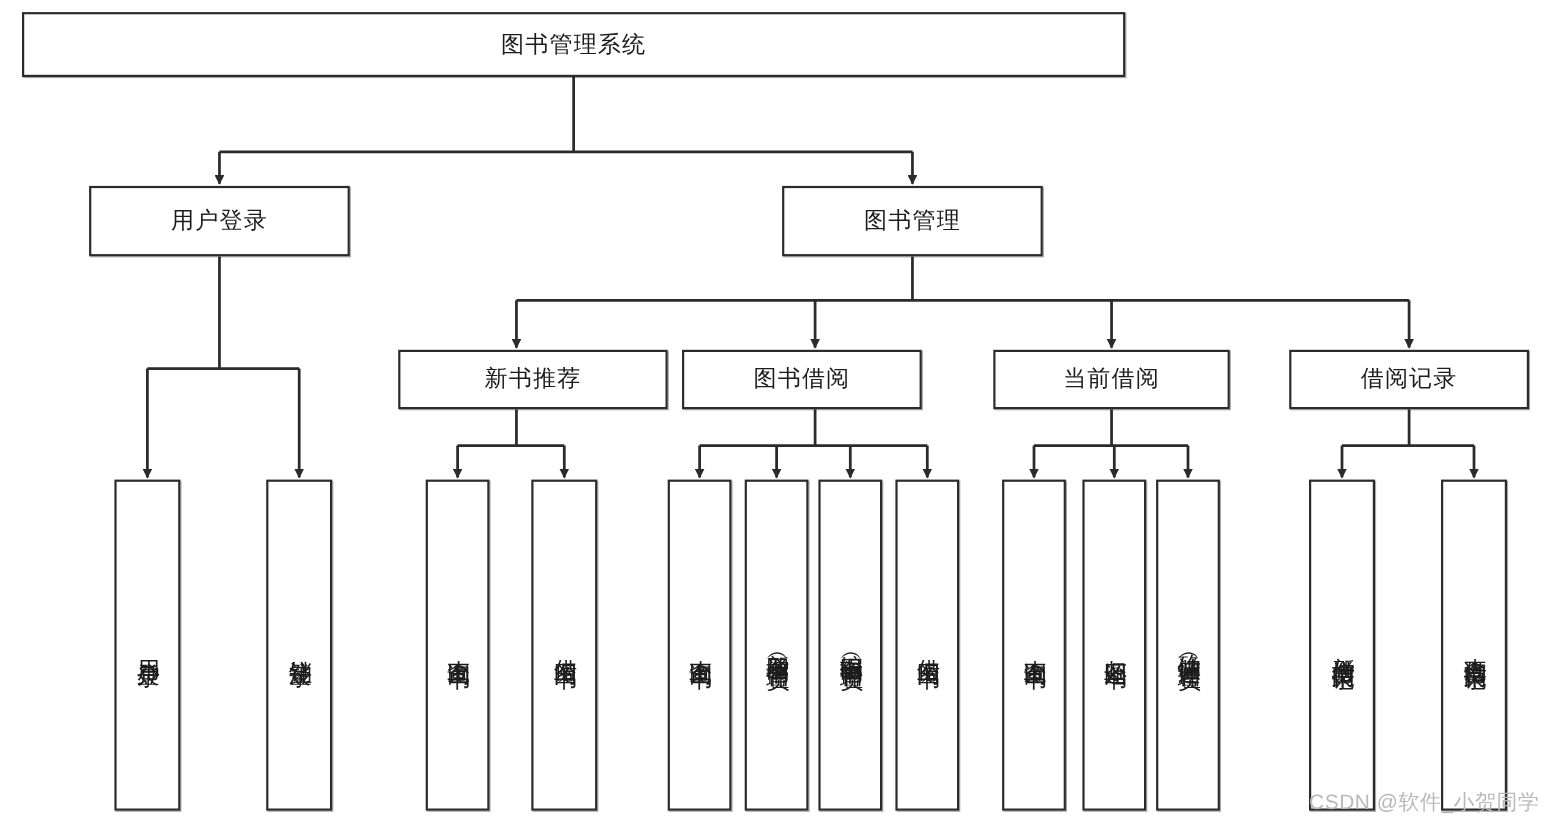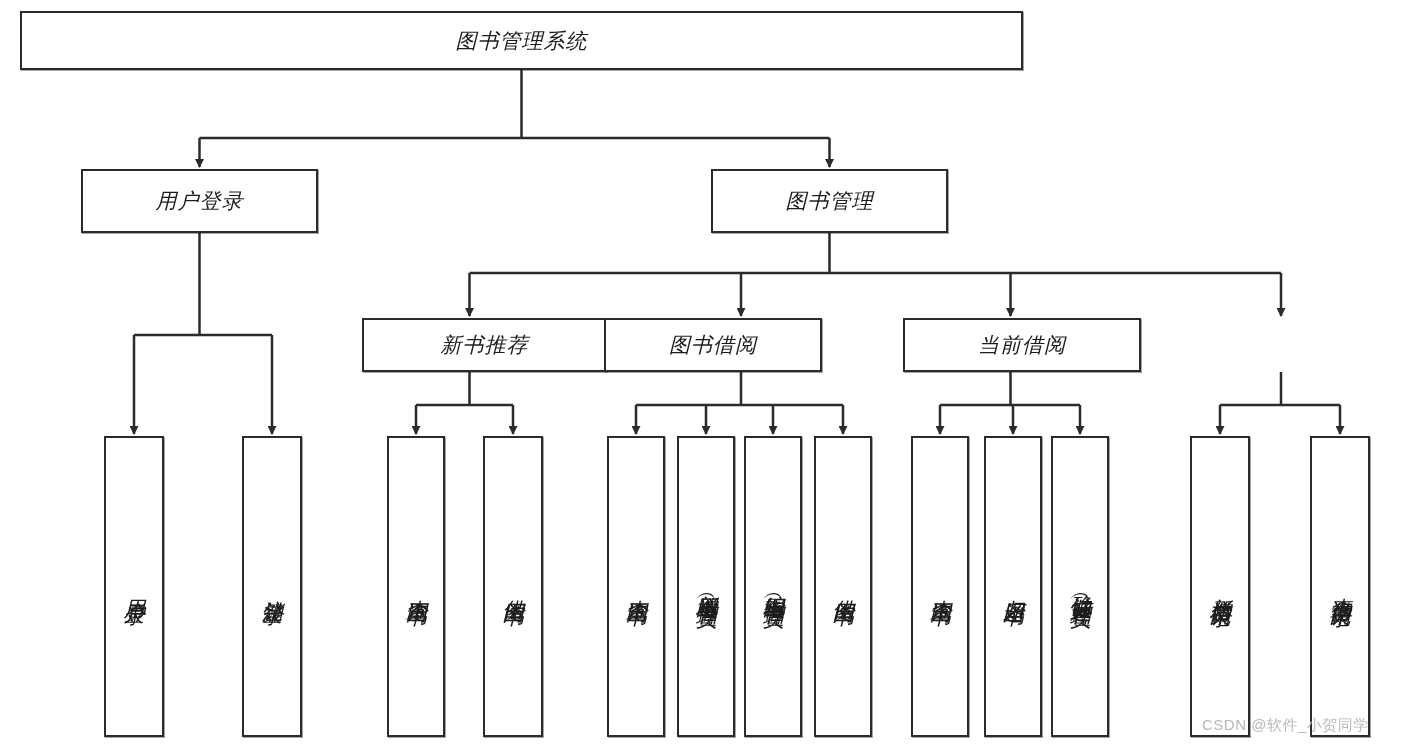--- a/index.html
+++ b/index.html
@@ -51,30 +51,28 @@
     white-space: nowrap;
     padding: 6px 0;
   }
   .node.vertical .node-label {
     writing-mode: vertical-rl;
     text-orientation: upright;
     display: block;
   }
   .node-label {
     display: block;
-    font-style: italic;
   }
   #watermark {
     position: absolute;
     color: #b9b9b9;
-    font-size: 15px;
+    font-size: 19px;
     letter-spacing: 0.5px;
     white-space: nowrap;
     user-select: none;
-    margin-left: 12px;
   }
 </style>
 </head>
 <body>
 
 <div id="diagram-root">
 
   <svg id="edge-layer" viewBox="0 0 1405 747" width="1405" height="747" xmlns="http://www.w3.org/2000/svg">
     <defs>
       <marker id="arrowhead" markerWidth="9" markerHeight="9" refX="8" refY="4.5" orient="auto" markerUnits="userSpaceOnUse">
@@ -125,25 +123,28 @@
   <div class="node horizontal" style="left: 81px; top: 169px; width: 237px; height: 64px;">
     <span class="node-label">用户登录</span>
   </div>
   <div class="node horizontal" style="left: 711px; top: 169px; width: 237px; height: 64px; text-align: right;">
     <span class="node-label">图书管理</span>
   </div>
 
   <div class="node horizontal" style="left: 362px; top: 318px; width: 245px; height: 54px;">
     <span class="node-label">新书推荐</span>
   </div>
-  <div class="node horizontal" style="left: 604px; top: 318px; width: 218px; height: 54px;">
+  <div class="node horizontal" style="left: 620px; top: 318px; width: 218px; height: 54px;">
     <span class="node-label">图书借阅</span>
   </div>
-  <div class="node horizontal" style="left: 903px; top: 318px; width: 238px; height: 54px;">
+  <div class="node horizontal" style="left: 903px; top: 318px; width: 215px; height: 54px;">
     <span class="node-label">当前借阅</span>
+  </div>
+  <div class="node horizontal" style="left: 1172px; top: 318px; width: 218px; height: 54px;">
+    <span class="node-label">借阅记录</span>
   </div>
 
   <div class="node vertical" style="left: 104px; top: 436px; width: 60px; height: 301px;">
     <span class="node-label">用户登录</span>
   </div>
   <div class="node vertical" style="left: 242px; top: 436px; width: 60px; height: 301px;">
     <span class="node-label">注销登录</span>
   </div>
 
   <div class="node vertical" style="left: 387px; top: 436px; width: 58px; height: 301px;">

